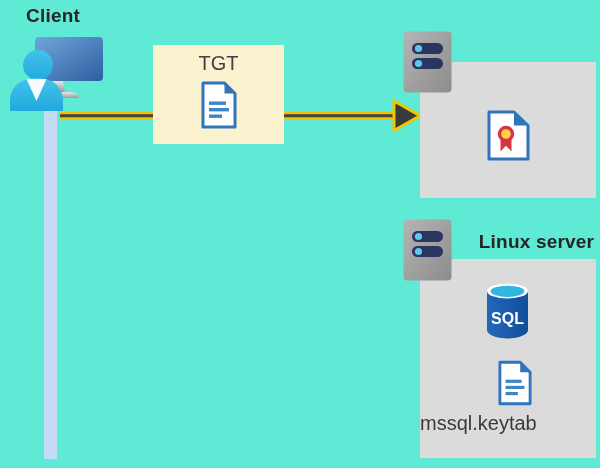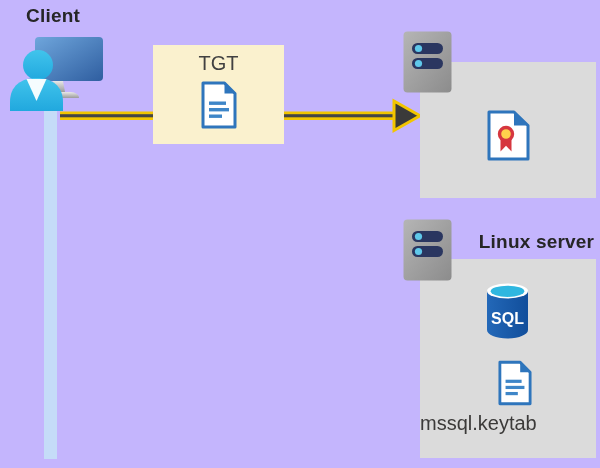--- a/index.html
+++ b/index.html
@@ -1,17 +1,17 @@
 <!DOCTYPE html>
 <html><head>
 <meta charset="utf-8">
 <style>
   html,body{margin:0;padding:0;background:#fff;}
   .canvas{
-    position:relative;width:600px;height:468px;background:#c4b5fd;overflow:hidden;
+    position:relative;width:600px;height:468px;background:#5eead4;overflow:hidden;
     font-family:"Liberation Sans",sans-serif;
   }
   .abs{position:absolute;}
   .title{
     font-weight:700;color:#262626;font-size:19px;line-height:25px;letter-spacing:0.2px;
   }
   #client-label{left:26px;top:3px;}
   #lifeline{left:44px;top:94px;width:13px;height:365px;background:#C5DCF8;}
   #client-icon{left:10px;top:32px;}
   #arrow-svg{left:58px;top:98px;}

